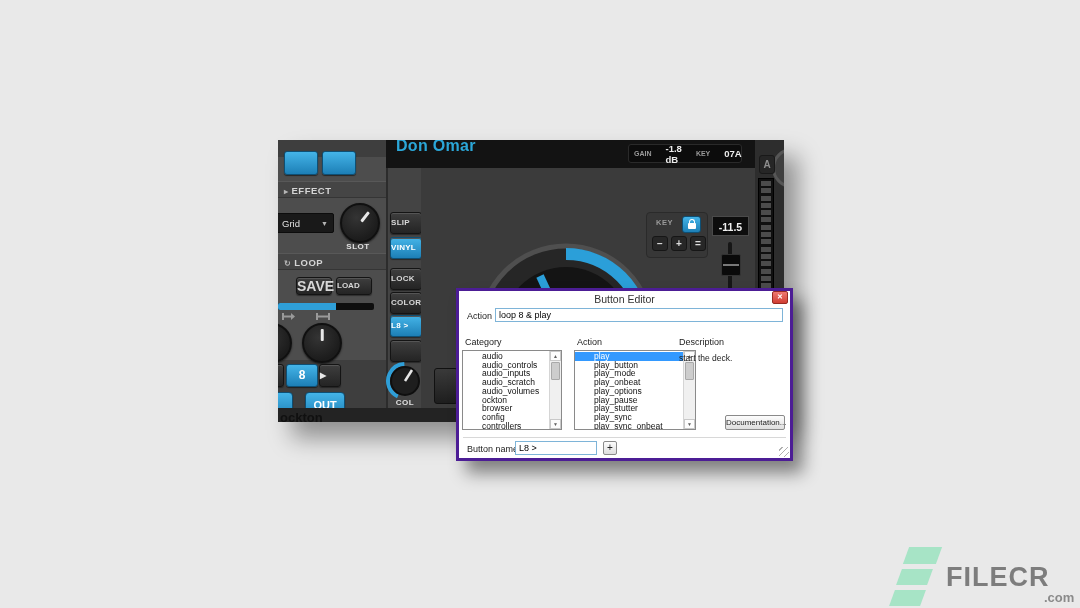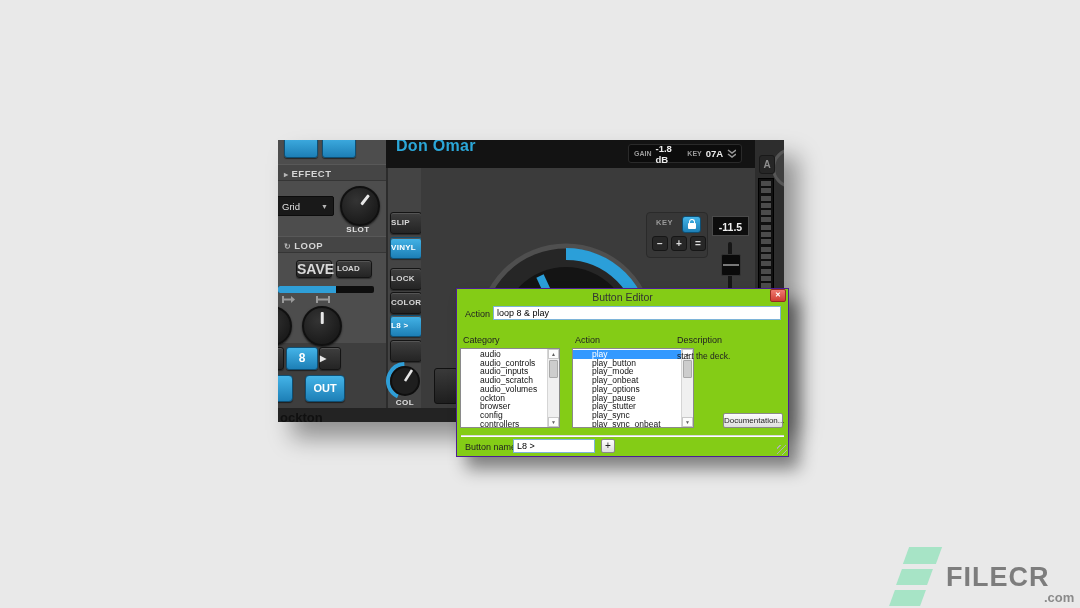--- a/index.html
+++ b/index.html
@@ -2,31 +2,31 @@
 <html><head>
 <meta charset="utf-8">
 <style>
   html,body{margin:0;padding:0;}
   body{width:1080px;height:608px;background:#e9e9e9;font-family:"Liberation Sans",sans-serif;overflow:hidden;position:relative;}
   .abs{position:absolute;}
 
   
   #djwin{left:278px;top:140px;width:506px;height:282px;background:#3e3e3e;overflow:hidden;
          box-shadow:14px 16px 22px rgba(0,0,0,.38);}
-  #leftpanel{left:0;top:0;width:108px;height:203px;background:#4d4d4d;}
+  #leftpanel{left:0;top:17px;width:108px;height:203px;background:#4d4d4d;}
   .vdiv{top:0;width:2px;height:282px;background:#2c2c2c;}
   #btncol{left:110px;top:28px;width:33px;height:240px;background:#444;}
   #deckarea{left:143px;top:28px;width:334px;height:240px;background:#3b3b3b;}
   #rightcol{left:477px;top:0;width:29px;height:282px;background:#2d2d2d;}
 
   
   #titlebar{left:108px;top:0;width:369px;height:28px;background:#131313;}
   #decktitle{left:10px;top:-3px;font-size:16px;font-weight:bold;color:#2ba7d8;letter-spacing:.3px;}
   #gainbox{left:242px;top:4px;width:114px;height:19px;background:#0c0c0c;border:1px solid #2a2a2a;border-radius:3px;
-           display:flex;align-items:center;gap:4px;padding:0 5px;box-sizing:border-box;}
+           display:flex;align-items:center;gap:14px;padding:0 5px;box-sizing:border-box;}
   .lbl-dim{font-size:7px;color:#9a9a9a;font-weight:bold;}
   .lbl-val{font-size:9.5px;color:#ececec;font-weight:bold;}
 
   
   #wave{left:110px;top:36px;width:367px;height:32px;background:#0a0a0a;border-bottom:1px solid #000;}
 
   
   #wheel{left:198px;top:102px;width:180px;height:180px;}
 
   
@@ -79,21 +79,21 @@
          display:flex;flex-direction:column;gap:2.3px;padding:2px;}
   #meter .seg{width:100%;height:5px;background:#4c4c4c;flex:none;}
   #meter .seg.on{background:#2f9fd8;}
 
   
   #bottomstrip{left:0;top:268px;width:477px;height:14px;background:#232323;overflow:hidden;}
   #bottomfrag{left:2px;top:2px;font-size:13px;font-weight:bold;color:#101010;}
   #padbtn{left:156px;top:228px;width:22px;height:34px;background:linear-gradient(#3a3a3a,#1e1e1e);border:1px solid #111;border-radius:3px;}
 
   
-  #dialog{left:456px;top:288px;width:331px;height:167px;background:#84cc16;border:1px solid #4c1d95;
+  #dialog{left:456px;top:288px;width:331px;height:167px;background:#ffffff;border:3px solid #4c1d95;
           box-shadow:10px 12px 16px rgba(0,0,0,.45);font-size:9px;color:#222;}
   #dlgtitle{left:0;top:2px;width:100%;text-align:center;font-size:10.5px;color:#333;}
   #dlgclose{right:2px;top:0px;width:14px;height:11px;background:linear-gradient(#ef7a70,#d03e34);border:1px solid #962b22;border-radius:2px;
             color:#fff;font-size:7px;line-height:10px;text-align:center;font-weight:bold;}
   #actlbl{left:8px;top:20px;}
   #actinput{left:36px;top:17px;width:288px;height:14px;border:1px solid #7eb4d8;background:#fff;font-size:9px;
             font-family:"Liberation Sans",sans-serif;padding:0 3px;box-sizing:border-box;}
   .colhdr{top:46px;}
   .listbox{top:59px;height:80px;background:#fff;border:1px solid #8a8a8a;box-sizing:border-box;display:flex;}
   .list-items{flex:1;overflow:hidden;padding-top:1px;}

